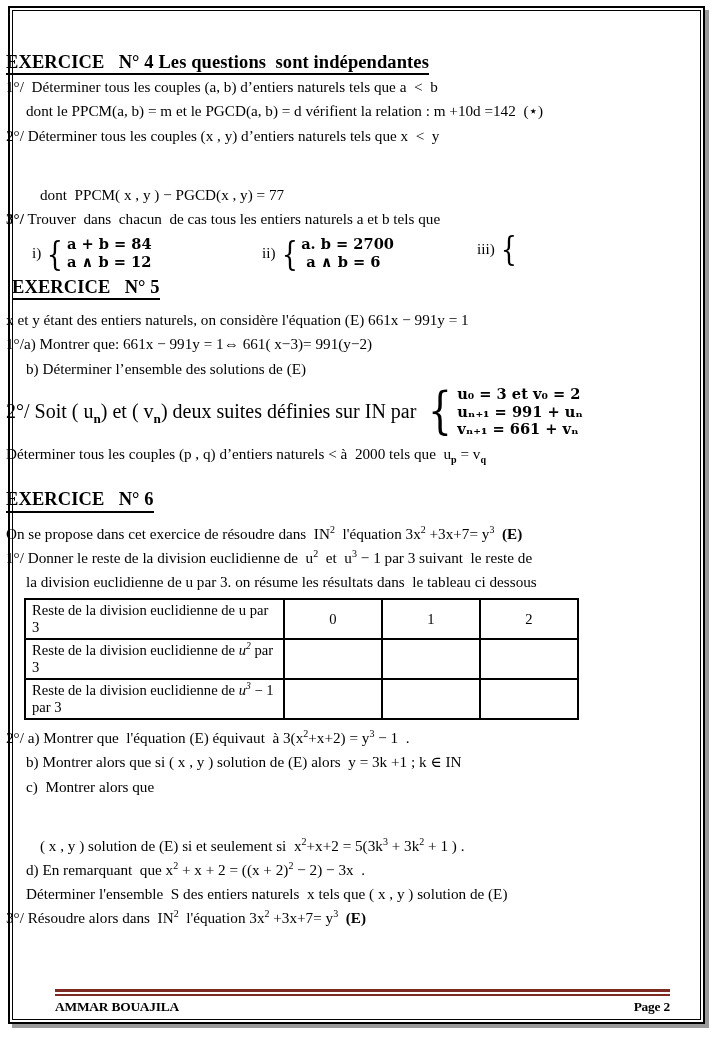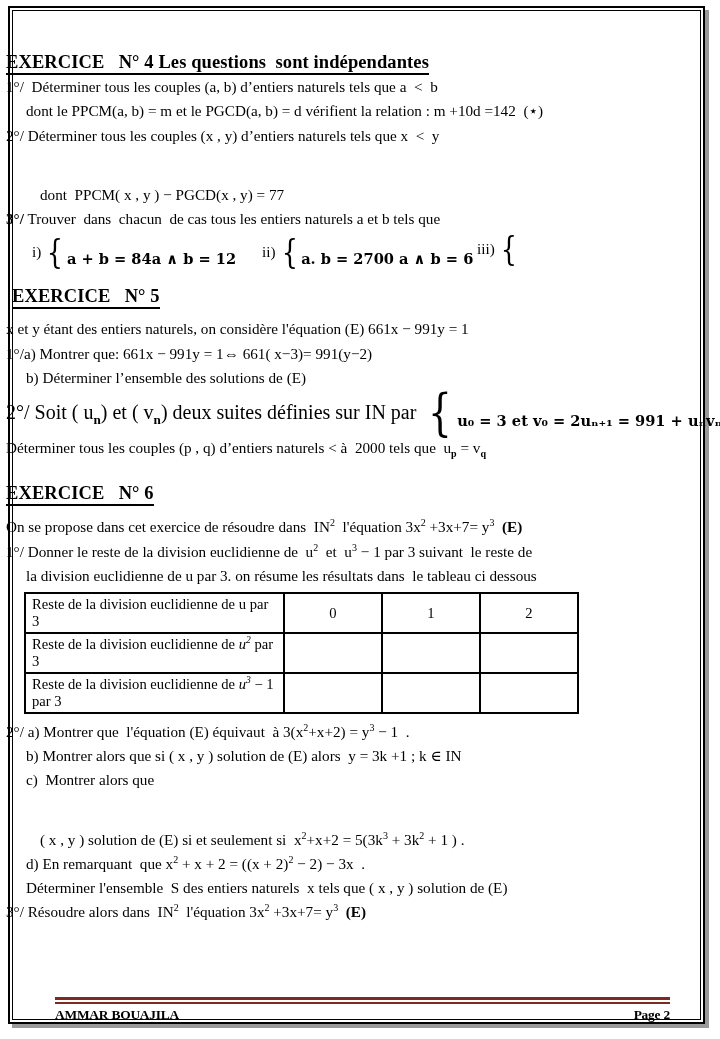--- a/index.html
+++ b/index.html
@@ -83,21 +83,21 @@
   .brace {
     font-family: "DejaVu Serif", serif;
     font-weight: normal;
     font-size: 34px;
     line-height: 0.78;
     transform: scaleX(0.75);
     display: inline-block;
     margin-right: 1px;
   }
   .brace3 { font-size: 50px; line-height: 0.76; }
-  .sys-eqs { display: flex; flex-direction: row; margin-top: 15px; }
+  .sys-eqs { display: flex; flex-direction: column; }
   .sys-eqs > div {
     font-family: "DejaVu Serif", "Liberation Serif", serif;
     font-weight: bold;
     font-size: 14.6px;
     line-height: 1.22;
     white-space: pre;
   }
 
   .three-sys {
     display: flex;
@@ -130,21 +130,21 @@
     font-size: 14.6px;
     padding: 2px 6px;
   }
   table.remtable td.lbl { text-align: left; }
   table.remtable td.val { text-align: center; width: 84px; }
 
   
   .footer {
     position: absolute;
     left: 55px;
-    bottom: 16px;
+    bottom: 24px;
     width: 615px;
     text-align: right;
   }
   .footer-rule {
     border-top: 3px solid #7d2b22;
     border-bottom: 2px solid #7d2b22;
     height: 2px;
     margin-bottom: 3px;
   }
   .footer-text {
@@ -196,21 +196,21 @@
       </div>
     </div>
     <div>
       <div class="sys-block">
         <span class="sys-label">iii)</span>
         <span class="brace">{</span>
       </div>
     </div>
   </div>
 
-  <div class="ex-heading-row" style="margin-top:18px;padding-left:6px">
+  <div class="ex-heading-row" style="margin-top:6px;padding-left:6px">
     <span class="ex-heading">EXERCICE   N° 5</span>
   </div>
 
   <div class="line" style="margin-top:12px">x et y étant des entiers naturels, on considère l'équation (E) 661x − 991y = 1</div>
   <div class="line">1°/a) Montrer que: 661x − 991y = 1⇔ 661( x−3)= 991(y−2)</div>
   <div class="line indent1">b) Déterminer l’ensemble des solutions de (E)</div>
 
   <div class="seq-row">
     <span class="seq-lead"><span>2°/ Soit ( u</span><sub class="b">n</sub><span>) et ( v</span><sub class="b">n</sub><span>) deux suites définies sur IN par</span></span>
     <span class="sys-block" style="margin-left:8px">

